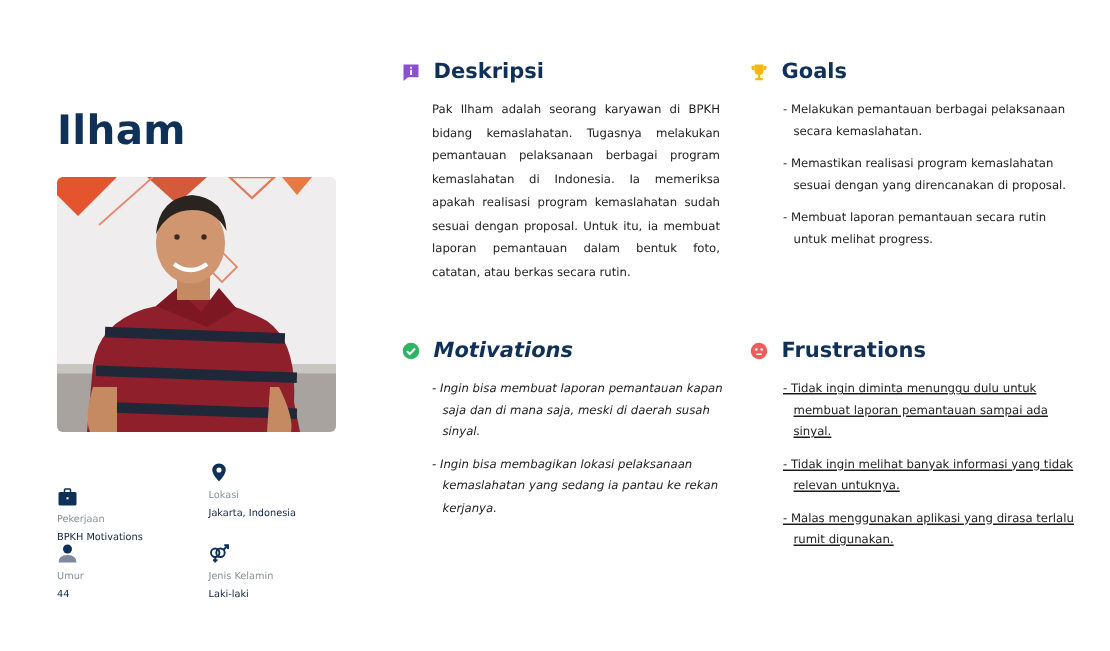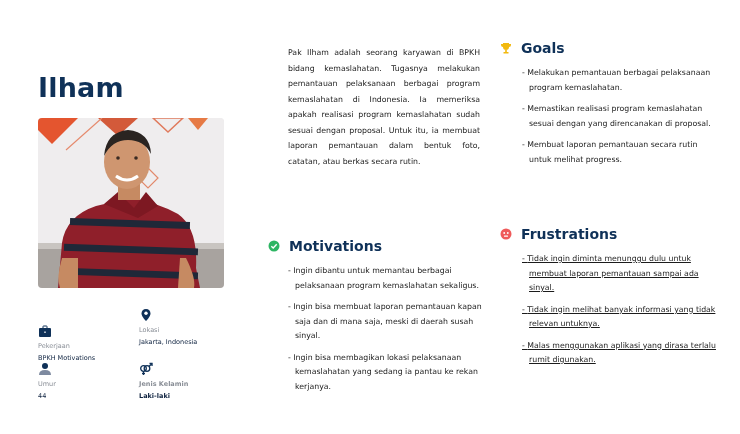--- a/index.html
+++ b/index.html
@@ -96,65 +96,72 @@
 
 <div class="info" style="left:38px; top:362px;">
   <svg class="ico" viewBox="0 0 14 14">
     <circle cx="7" cy="4" r="3" fill="#0f3158"></circle>
     <path d="M1,13 Q1,8 7,8 Q13,8 13,13 Z" fill="#7e8aa0"></path>
   </svg>
   <div class="lbl">Umur</div>
   <div class="val">44</div>
 </div>
 
-<div class="info" style="left:139px; top:362px;font-weight:bold;">
+<div class="info" style="left:139px; top:362px;">
   <svg class="ico" viewBox="0 0 14 14">
     <circle cx="4.5" cy="6.5" r="2.8" fill="none" stroke="#0f3158" stroke-width="1.3"></circle>
     <circle cx="8" cy="6.5" r="2.8" fill="none" stroke="#0f3158" stroke-width="1.3"></circle>
     <line x1="4.5" y1="9.3" x2="4.5" y2="13" stroke="#0f3158" stroke-width="1.3"></line>
     <line x1="3" y1="11.5" x2="6" y2="11.5" stroke="#0f3158" stroke-width="1.3"></line>
     <line x1="10" y1="4.5" x2="13" y2="1.5" stroke="#0f3158" stroke-width="1.3"></line>
     <polyline points="10.5,1.5 13,1.5 13,4" fill="none" stroke="#0f3158" stroke-width="1.3"></polyline>
   </svg>
   <div class="lbl">Jenis Kelamin</div>
   <div class="val">Laki-laki</div>
 </div>
 
 <div class="section" style="left:268px; top:38px; width:212px;">
+  <div class="head">
+    <svg class="hico" viewBox="0 0 12 12">
+      <path d="M1,1 H11 V9.5 H4 L1,12 Z" fill="#8b4fd6"></path>
+      <rect x="5.4" y="2.5" width="1.3" height="1.3" fill="#ffffff"></rect>
+      <rect x="5.4" y="4.6" width="1.3" height="3.4" fill="#ffffff"></rect>
+    </svg>
+    <span class="htitle">Deskripsi</span>
+  </div>
   <div class="desc" style="padding-left:20px;">Pak Ilham adalah seorang karyawan di BPKH bidang kemaslahatan. Tugasnya melakukan pemantauan pelaksanaan berbagai program kemaslahatan di Indonesia. Ia memeriksa apakah realisasi program kemaslahatan sudah sesuai dengan proposal. Untuk itu, ia membuat laporan pemantauan dalam bentuk foto, catatan, atau berkas secara rutin.</div>
 </div>
 
 <div class="section" style="left:500px; top:38px; width:222px;">
   <div class="head">
     <svg class="hico" viewBox="0 0 12 12">
       <path d="M3,1 H9 V5 Q9,8 6,8 Q3,8 3,5 Z" fill="#f2b90f"></path>
       <path d="M1,2 H3 V5 Q1,5 1,3 Z" fill="#f2b90f"></path>
       <path d="M11,2 H9 V5 Q11,5 11,3 Z" fill="#f2b90f"></path>
       <rect x="5.2" y="8" width="1.6" height="2" fill="#f2b90f"></rect>
       <rect x="3.5" y="10" width="5" height="1.5" fill="#f2b90f"></rect>
     </svg>
     <span class="htitle">Goals</span>
   </div>
   <ul style="padding-left:22px;">
-    <li>Melakukan pemantauan berbagai pelaksanaan program kemaslahatan.</li>
+    <li>Melakukan pemantauan berbagai pelaksanaan secara kemaslahatan.</li>
     <li>Memastikan realisasi program kemaslahatan sesuai dengan yang direncanakan di proposal.</li>
     <li>Membuat laporan pemantauan secara rutin untuk melihat progress.</li>
   </ul>
 </div>
 
-<div class="section" style="left:268px; top:236px; width:222px;">
+<div class="section" style="left:268px; top:224px; width:222px;font-style:italic;">
   <div class="head">
     <svg class="hico" viewBox="0 0 12 12">
       <circle cx="6" cy="6" r="5.5" fill="#2db563"></circle>
       <polyline points="3.3,6.2 5.2,8 8.7,4.3" fill="none" stroke="#ffffff" stroke-width="1.4"></polyline>
     </svg>
     <span class="htitle">Motivations</span>
   </div>
   <ul style="padding-left:20px;">
-    <li>Ingin dibantu untuk memantau berbagai pelaksanaan program kemaslahatan sekaligus.</li>
     <li>Ingin bisa membuat laporan pemantauan kapan saja dan di mana saja, meski di daerah susah sinyal.</li>
     <li>Ingin bisa membagikan lokasi pelaksanaan kemaslahatan yang sedang ia pantau ke rekan kerjanya.</li>
   </ul>
 </div>
 
 <div class="section" style="left:500px; top:224px; width:222px;">
   <div class="head">
     <svg class="hico" viewBox="0 0 12 12">
       <circle cx="6" cy="6" r="5.5" fill="#ef5a5a"></circle>
       <circle cx="4.2" cy="5" r="0.9" fill="#ffffff"></circle>

